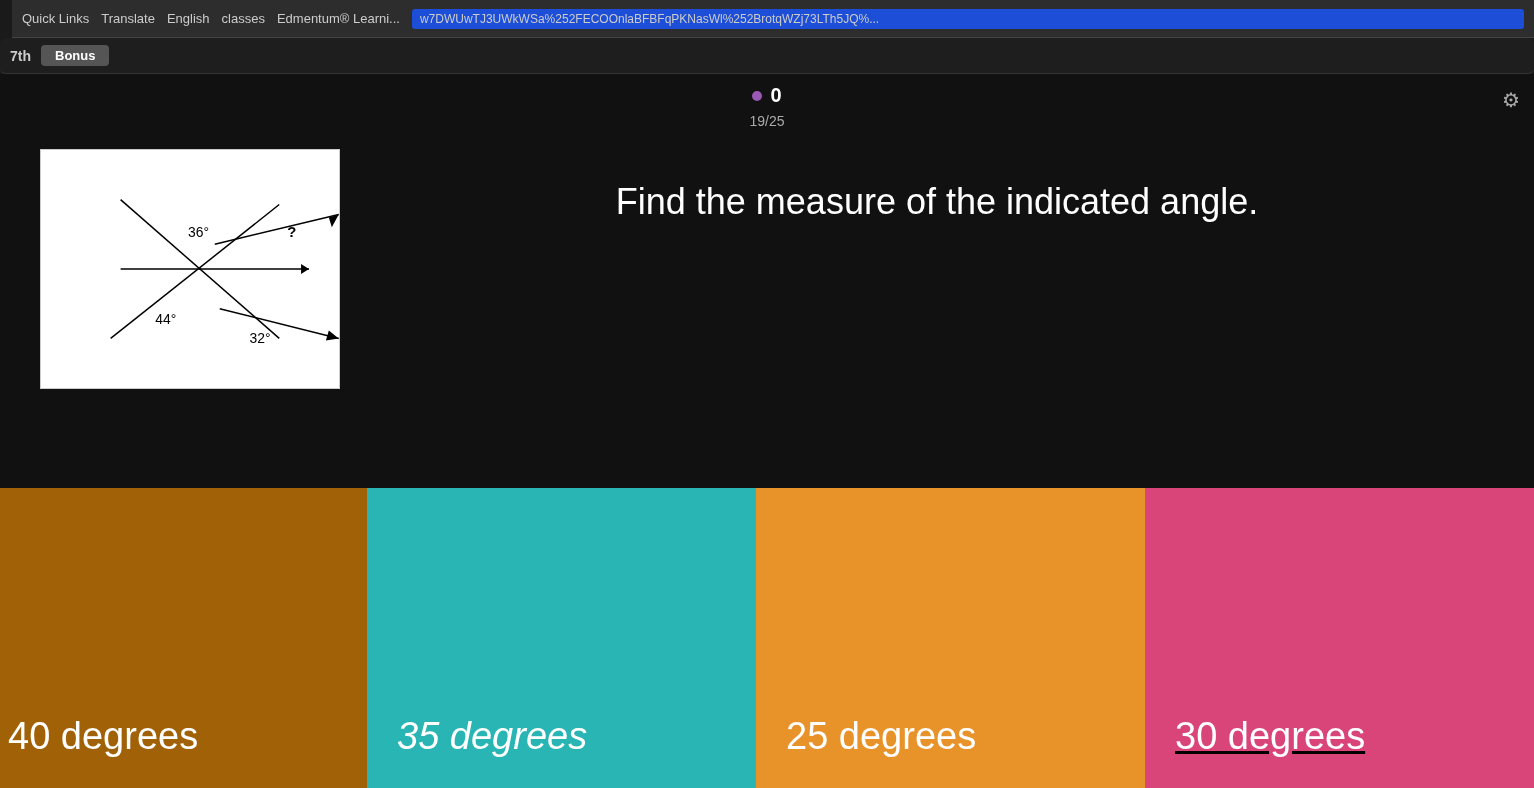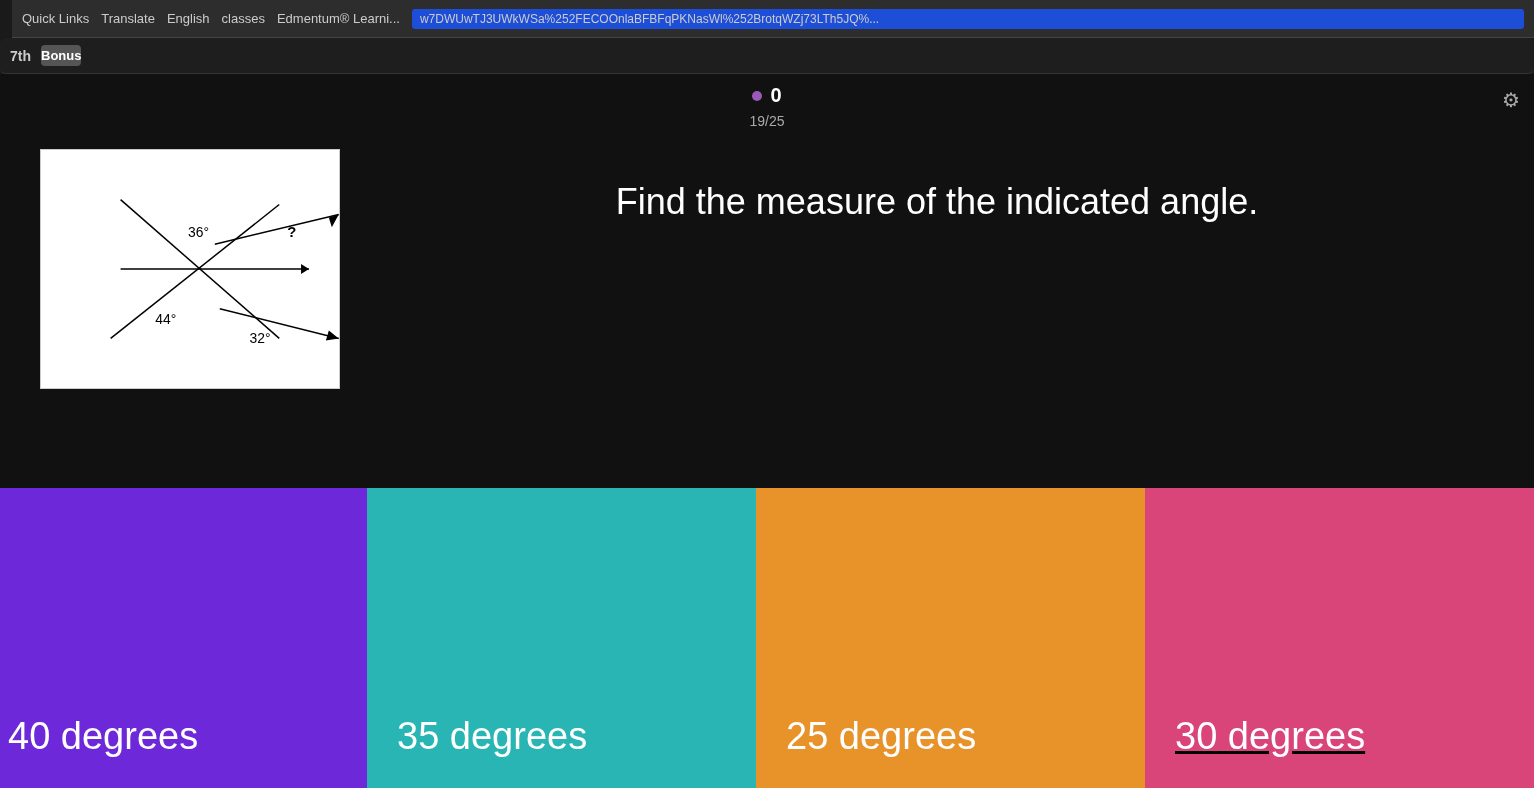--- a/index.html
+++ b/index.html
@@ -50,21 +50,21 @@
     .tab-grade {
       color: #ccc;
       font-size: 14px;
       font-weight: bold;
     }
     .tab-bonus {
       background: #555;
       color: white;
       font-size: 13px;
       font-weight: bold;
-      padding: 3px 0;
+      padding: 3px 14px;
       border-radius: 4px;
     }
 
     
     .main-content {
       background: #111;
       height: calc(788px - 74px);
       display: flex;
       flex-direction: column;
       position: relative;
@@ -161,21 +161,21 @@
       cursor: pointer;
       border: none;
       outline: none;
     }
     .answer-btn .answer-label {
       color: white;
       font-size: 38px;
       font-weight: 400;
     }
     .answer-btn:nth-child(1) { background: #3b82c4; }
-    .answer-btn:nth-child(2) { background: #2ab5b5; }
+    .answer-btn:nth-child(2) { background: #2ab5b5; font-style: italic; }
     .answer-btn:nth-child(3) { background: #e8922a; }
     .answer-btn:nth-child(4) { background: #d94479; text-decoration: underline; }
 
     
     .diagram-svg {
       width: 100%;
       height: 100%;
     }
   </style>
 </head>
@@ -237,21 +237,21 @@
 
       </svg>
     </div>
 
     <div class="question-text-container">
       <span class="question-text">Find the measure of the indicated angle.</span>
     </div>
   </div>
 
   <div class="answers-area">
-    <button class="answer-btn" style="background:#6d28d9;padding-left:8px;">
+    <button class="answer-btn" style="background:#a16207;padding-left:8px;">
       <span class="answer-label">40 degrees</span>
     </button>
     <button class="answer-btn" style="background:#2ab5b5;">
       <span class="answer-label">35 degrees</span>
     </button>
     <button class="answer-btn" style="background:#e8922a;">
       <span class="answer-label">25 degrees</span>
     </button>
     <button class="answer-btn" style="background:#d94479;">
       <span class="answer-label">30 degrees</span>

